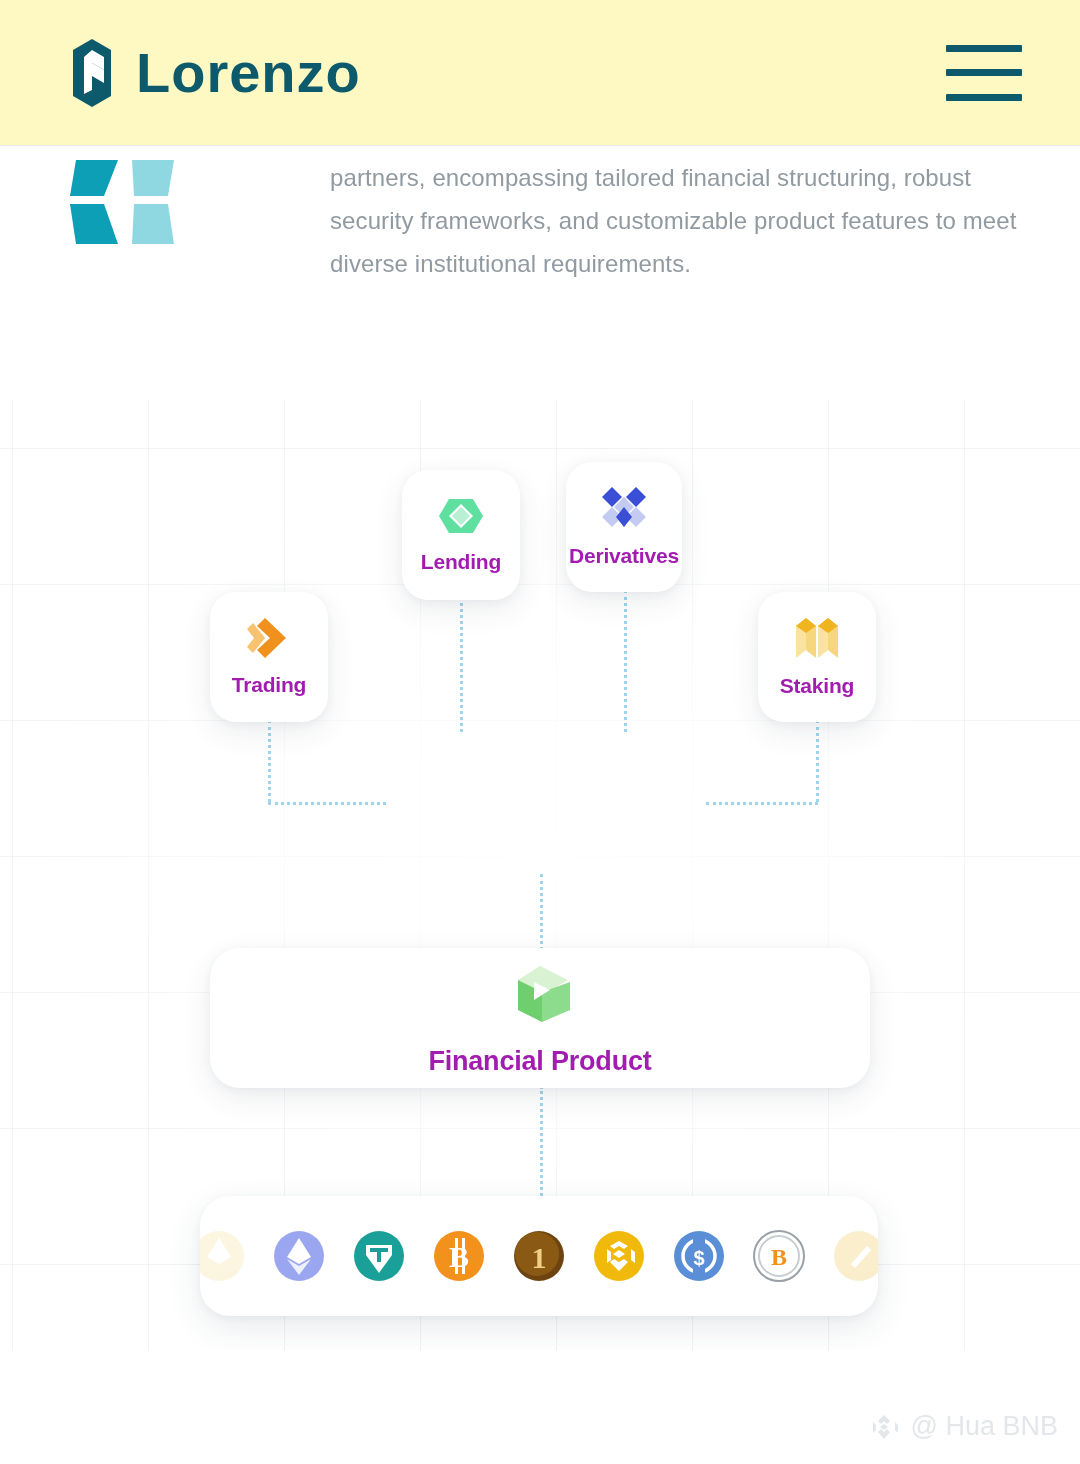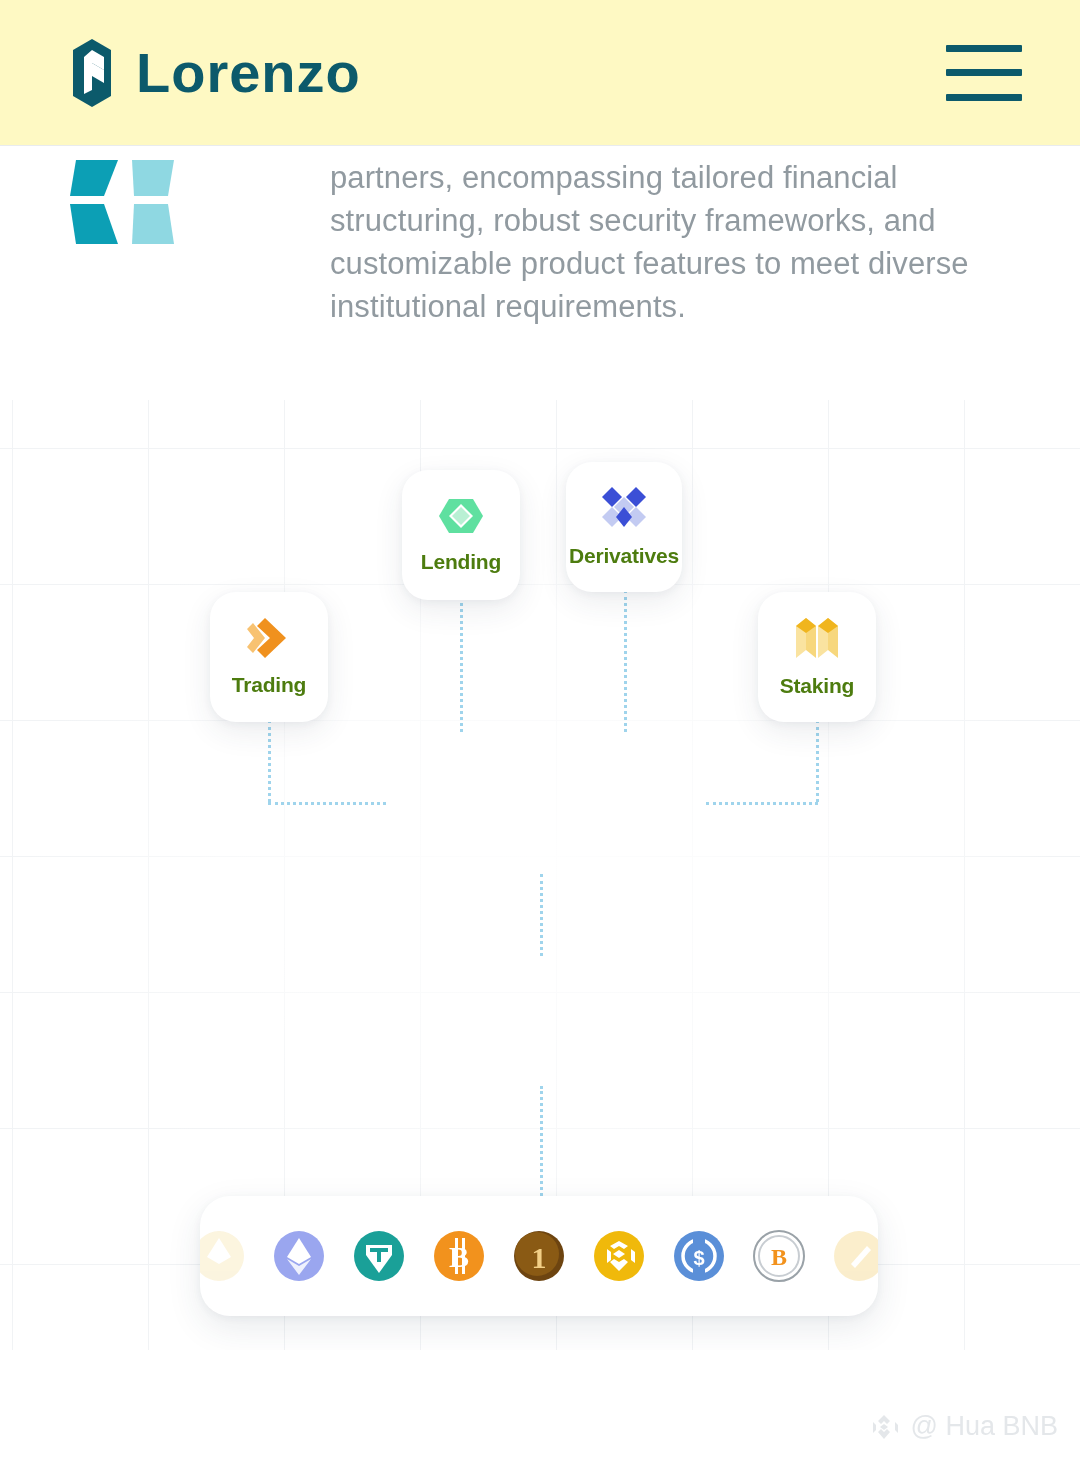--- a/index.html
+++ b/index.html
@@ -34,21 +34,21 @@
   .hamburger span { display: block; height: 7px; width: 100%; background: #0c5a6b; border-radius: 1px; }
 
   
   .intro {
     position: absolute; top: 146px; left: 0; width: 1080px;
     display: flex; align-items: flex-start; padding: 10px 60px 0 70px;
   }
   .intro-mark { width: 110px; height: 96px; flex: 0 0 110px; margin-top: 0px; }
   .intro-text {
     margin-left: 150px;
-    font-size: 31px; line-height: 43px; color: #919aa0; font-weight: 400;
+    font-size: 24px; line-height: 43px; color: #919aa0; font-weight: 400;
     max-width: 700px;
     letter-spacing: 0.1px;
   }
 
   
   .diagram {
     position: absolute; top: 400px; left: 0; width: 1080px; height: 950px;
     overflow: hidden;
   }
   .grid-bg {
@@ -74,21 +74,21 @@
   .node {
     position: absolute;
     background: #ffffff;
     border-radius: 26px;
     box-shadow: 0 10px 30px rgba(40,60,80,0.09), 0 2px 8px rgba(40,60,80,0.05);
     display: flex; flex-direction: column; align-items: center; justify-content: center;
     z-index: 5;
   }
   .node-small { width: 118px; height: 130px; gap: 14px; }
   .node-label {
-    font-size: 21px; font-weight: 700; color: #4d7c0f; letter-spacing: -0.2px;
+    font-size: 21px; font-weight: 700; color: #a21caf; letter-spacing: -0.2px;
     white-space: nowrap;
   }
   .node-wide {
     width: 348px; height: 150px; border-radius: 30px; gap: 16px;
   }
   .node-wide .node-label { font-size: 27px; }
   .node-widest {
     width: 660px; height: 140px; border-radius: 30px; gap: 14px;
   }
   .node-widest .node-label { font-size: 27px; }
@@ -217,20 +217,31 @@
           <polygon points="24,10 34,2 34,34 24,42" fill="#fae3a0"></polygon>
           <polygon points="34,2 44,10 44,42 34,34" fill="#f7d77d"></polygon>
           <polygon points="2,10 12,2 22,10 12,17" fill="#f0b51e"></polygon>
           <polygon points="24,10 34,2 44,10 34,17" fill="#f0b51e"></polygon>
         </svg>
       </span>
       <span class="node-label">Staking</span>
     </div>
 
 
+    <div class="node node-widest" style="left:210px; top:548px;">
+      <span class="icon-box">
+        <svg width="72" height="72" viewBox="0 0 72 72" xmlns="http://www.w3.org/2000/svg">
+          <polygon points="36,6 64,20 40,34 14,20" fill="#d9f2d2"></polygon>
+          <polygon points="14,20 38,32 38,62 14,50" fill="#6fcf6f"></polygon>
+          <polygon points="38,32 66,22 66,50 38,62" fill="#8ddc8d"></polygon>
+          <polygon points="30,22 46,30 30,40" fill="#ffffff"></polygon>
+        </svg>
+      </span>
+      <span class="node-label">Financial Product</span>
+    </div>
 
     <div class="coins-card" style="left:200px; top:796px;">
       <div class="coins-row">
 
         <span class="coin faded icon-box">
           <svg viewBox="0 0 52 52" xmlns="http://www.w3.org/2000/svg">
             <circle cx="26" cy="26" r="25" fill="#f3d98e"></circle>
             <polygon points="26,8 38,27 26,34 14,27" fill="#ffffff"></polygon>
           </svg>
         </span>

